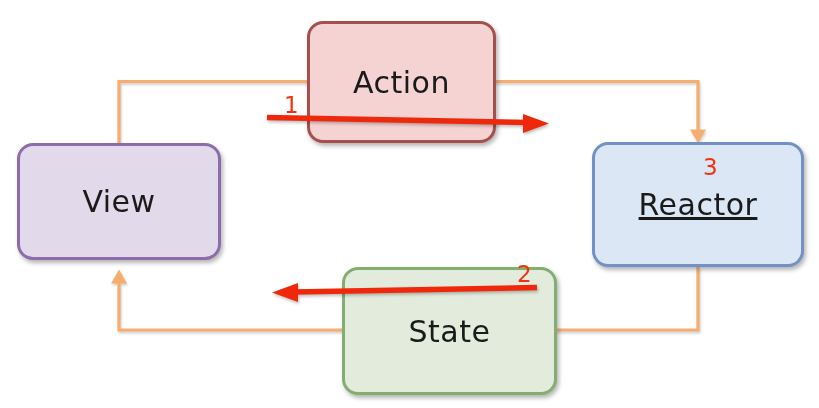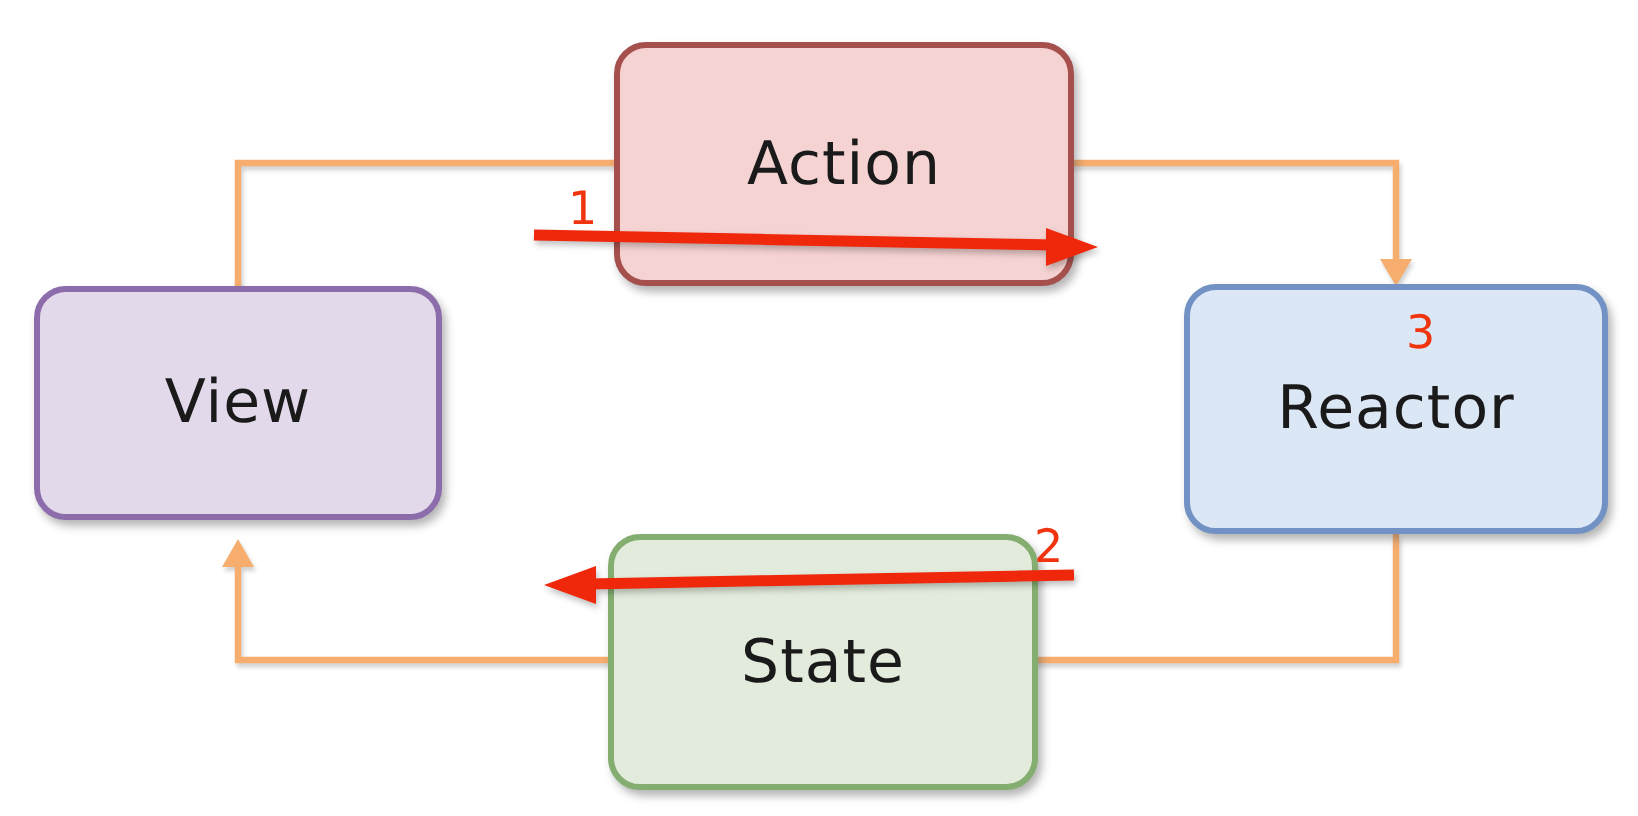--- a/index.html
+++ b/index.html
@@ -33,21 +33,21 @@
     box-shadow: 2px 3px 4px rgba(90,90,90,0.45);
     display: flex;
     align-items: center;
     justify-content: center;
     box-sizing: border-box;
   }
   .node-label {
     font-size: 30px;
     letter-spacing: 0.5px;
   }
-  .node-action  { left: 307px; top:  21px; width: 230px; height: 122px; }
+  .node-action  { left: 307px; top:  21px; width: 189px; height: 122px; }
   .node-reactor { left: 592px; top: 142px; width: 212px; height: 125px; }
   .node-view    { left:  17px; top: 143px; width: 204px; height: 117px; }
   .node-state   { left: 304px; top: 267px; width: 215px; height: 128px; }
   .step-num {
     position: absolute;
     z-index: 3;
     font-size: 23px;
     line-height: 1;
   }
   .step-1 { left: 284px; top:  94px; }
@@ -67,26 +67,26 @@
     <g>
       <polyline points="698,267 698,330 119,330 119,282" fill="none" stroke-width="3.2" stroke="#F6AD6E"></polyline>
       <polygon points="111,283.5 127,283.5 119,269.5" fill="#F6AD6E"></polygon>
     </g>
   </svg>
 
   <div class="node node-action" style="background-color: rgb(245, 211, 210); border-color: rgb(165, 80, 77);">
     <span class="node-label" style="color: rgb(26, 26, 26);">Action</span>
   </div>
   <div class="node node-reactor" style="background-color: rgb(220, 231, 246); border-color: rgb(114, 145, 196);">
-    <span class="node-label" style="color: rgb(26, 26, 26);">Reactor</span>
+    <span class="node-label" style="color: rgb(26, 26, 26); text-decoration: underline;">Reactor</span>
   </div>
   <div class="node node-view" style="background-color: rgb(226, 217, 234); border-color: rgb(141, 108, 172);">
     <span class="node-label" style="color: rgb(26, 26, 26);">View</span>
   </div>
-  <div class="node node-state" style="background-color: rgb(227, 236, 220); border-color: rgb(132, 174, 112);">
+  <div class="node node-state" style="background-color: rgb(227, 236, 220); border-color: rgb(132, 174, 112); margin-left: 38px;">
     <span class="node-label" style="color: rgb(26, 26, 26);">State</span>
   </div>
 
   <svg class="layer front" viewBox="0 0 819 408">
     <g>
       <line x1="267" y1="117.5" x2="527" y2="122.5" stroke-width="5.5" stroke="#F0280B"></line>
       <polygon points="523,114 523,133 549,123.5" fill="#F0280B"></polygon>
     </g>
     <g>
       <line x1="537" y1="287.5" x2="294" y2="292" stroke-width="5.5" stroke="#F0280B"></line>

